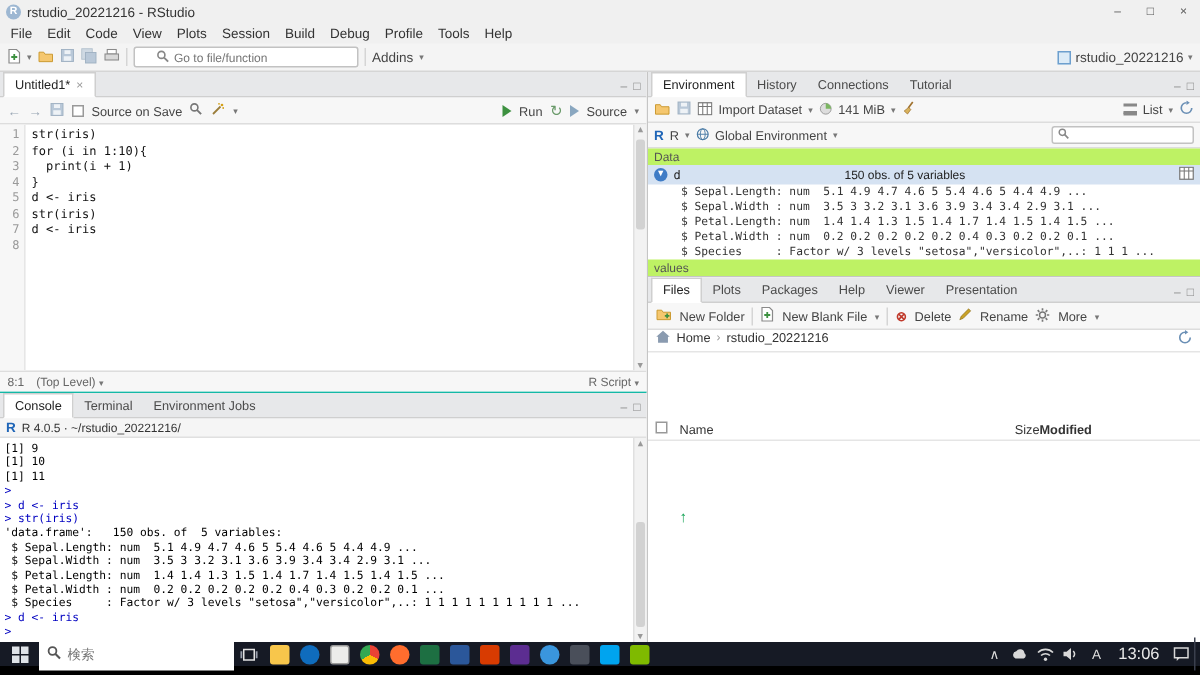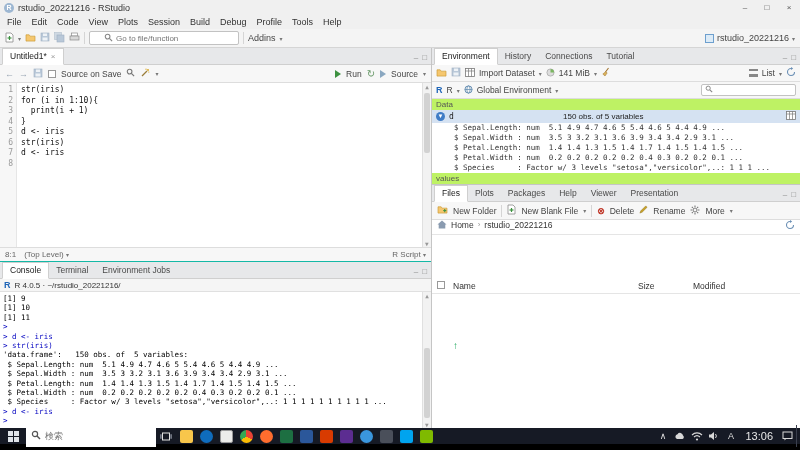--- a/index.html
+++ b/index.html
@@ -74,22 +74,22 @@
   
   .filestb{height:18px;background:#f7f7f7;border-bottom:1px solid #ddd;display:flex;align-items:center;gap:5px;font-size:8.5px;color:#444;padding:0 5px;flex:0 0 auto;}
   .redx{color:#c0392b;font-size:9px;font-weight:bold;}
   .breadcrumb{height:15px;border-bottom:1px solid #e5e5e5;display:flex;align-items:flex-start;gap:4px;font-size:8.5px;color:#333;padding:0 5px;flex:0 0 auto;}
   .bsep{color:#999;font-size:8px;}
   .fhead,.frow{display:flex;align-items:center;font-size:8.5px;color:#333;padding:0 5px;flex:0 0 auto;margin-top:44px;}
   .fhead{height:15px;border-bottom:1px solid #e5e5e5;}
   .frow{height:14px;}
   .fc-cb{width:16px;}
   .fc-name{flex:1;display:flex;align-items:center;gap:4px;min-width:0;}
-  .fc-size{width:55px;}
-  .fc-mod{width:102px;}
+  .fc-size{width:55px;text-align:right;}
+  .fc-mod{width:102px;font-weight:bold;}
   .uparrow{color:#18a558;font-weight:bold;font-size:10px;}
   .rfile{width:9px;height:11px;border:1px solid #9ab;background:#fff;color:#1f65b7;font-size:7px;font-weight:bold;text-align:center;line-height:11px;}
   .filelink{color:#1f6fb5;white-space:nowrap;overflow:hidden;text-overflow:ellipsis;}
 
   
   .taskbar{position:absolute;left:0;top:428px;width:800px;height:16px;background:#161a25;display:flex;align-items:center;color:#e8e8e8;}
   .startbtn{width:26px;height:22px;display:flex;align-items:center;justify-content:center;}
   .winlogo{display:grid;grid-template-columns:5px 5px;grid-template-rows:5px 5px;gap:1px;}
   .winlogo i{background:#dfe3e8;display:block;}
   .tbsearch{width:130px;height:22px;background:#fff;display:flex;align-items:center;gap:4px;padding:0 5px;color:#555;font-size:9px;}

